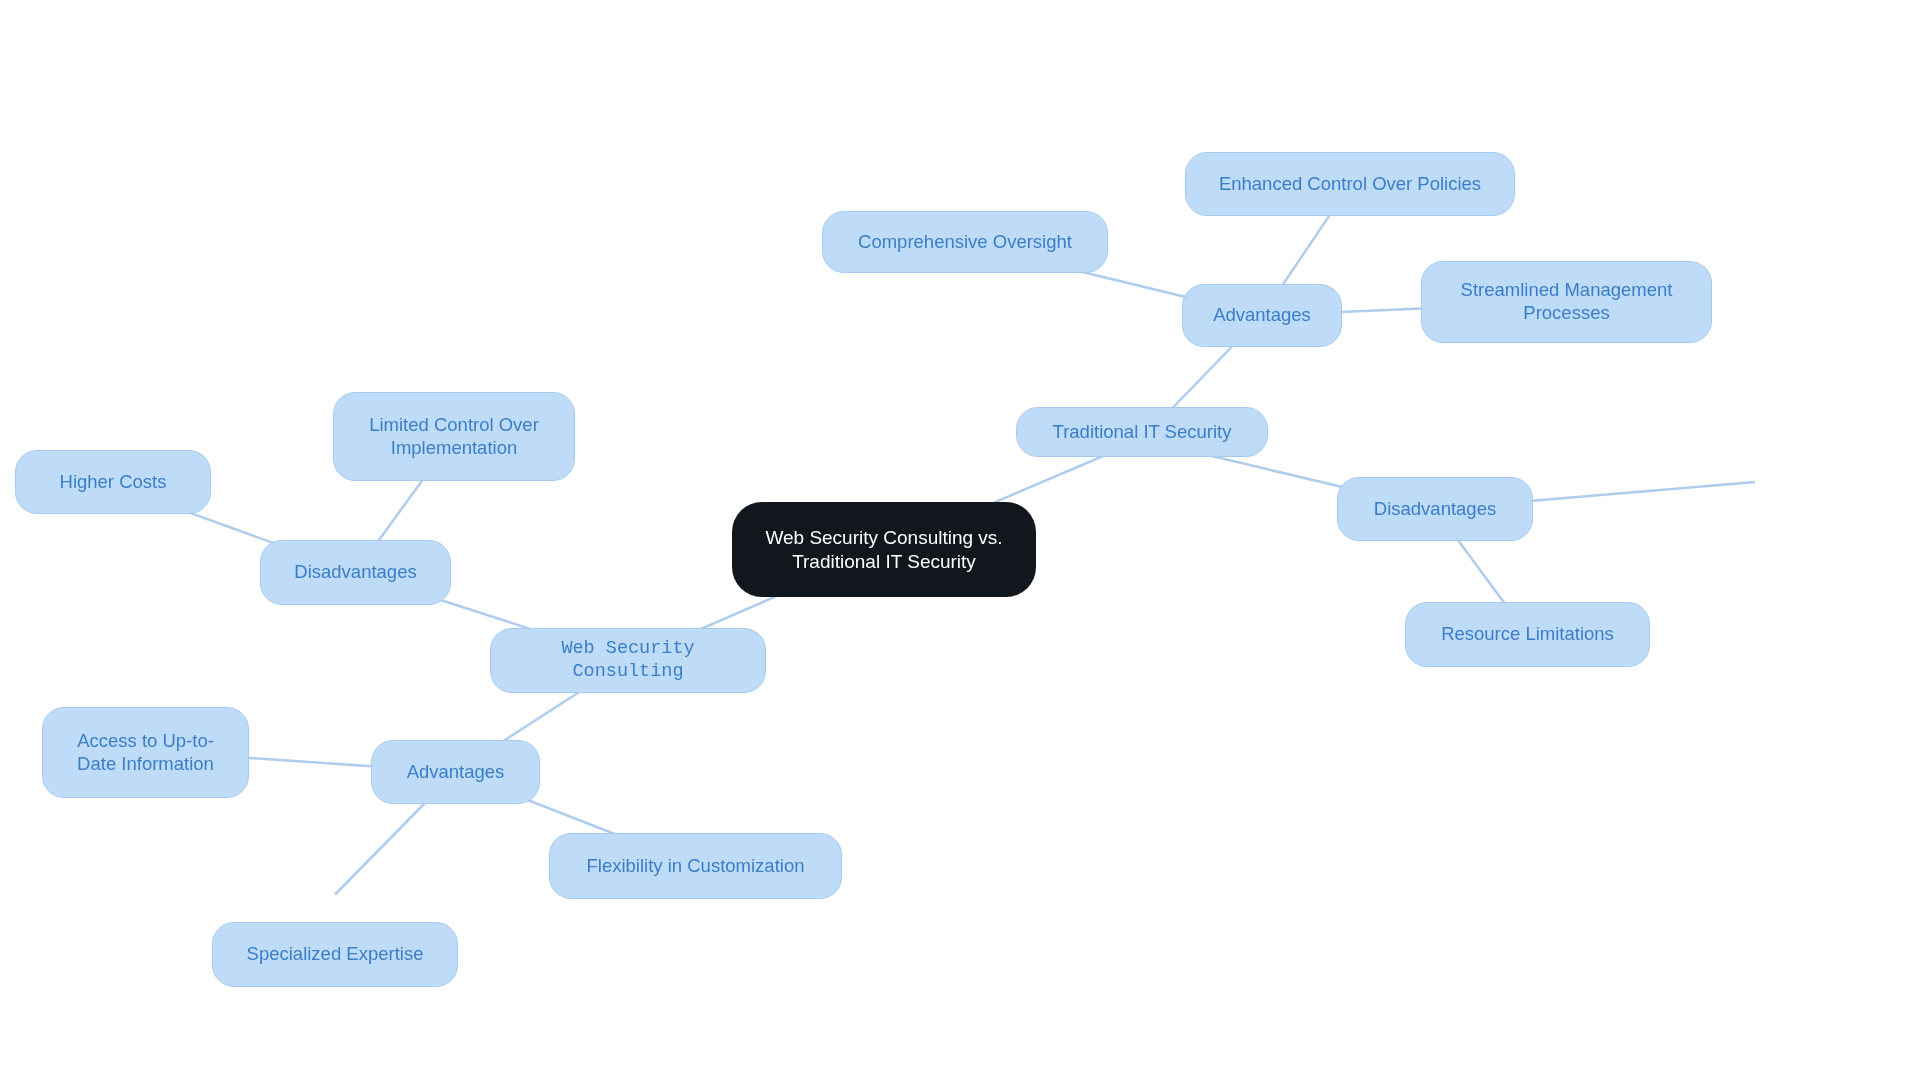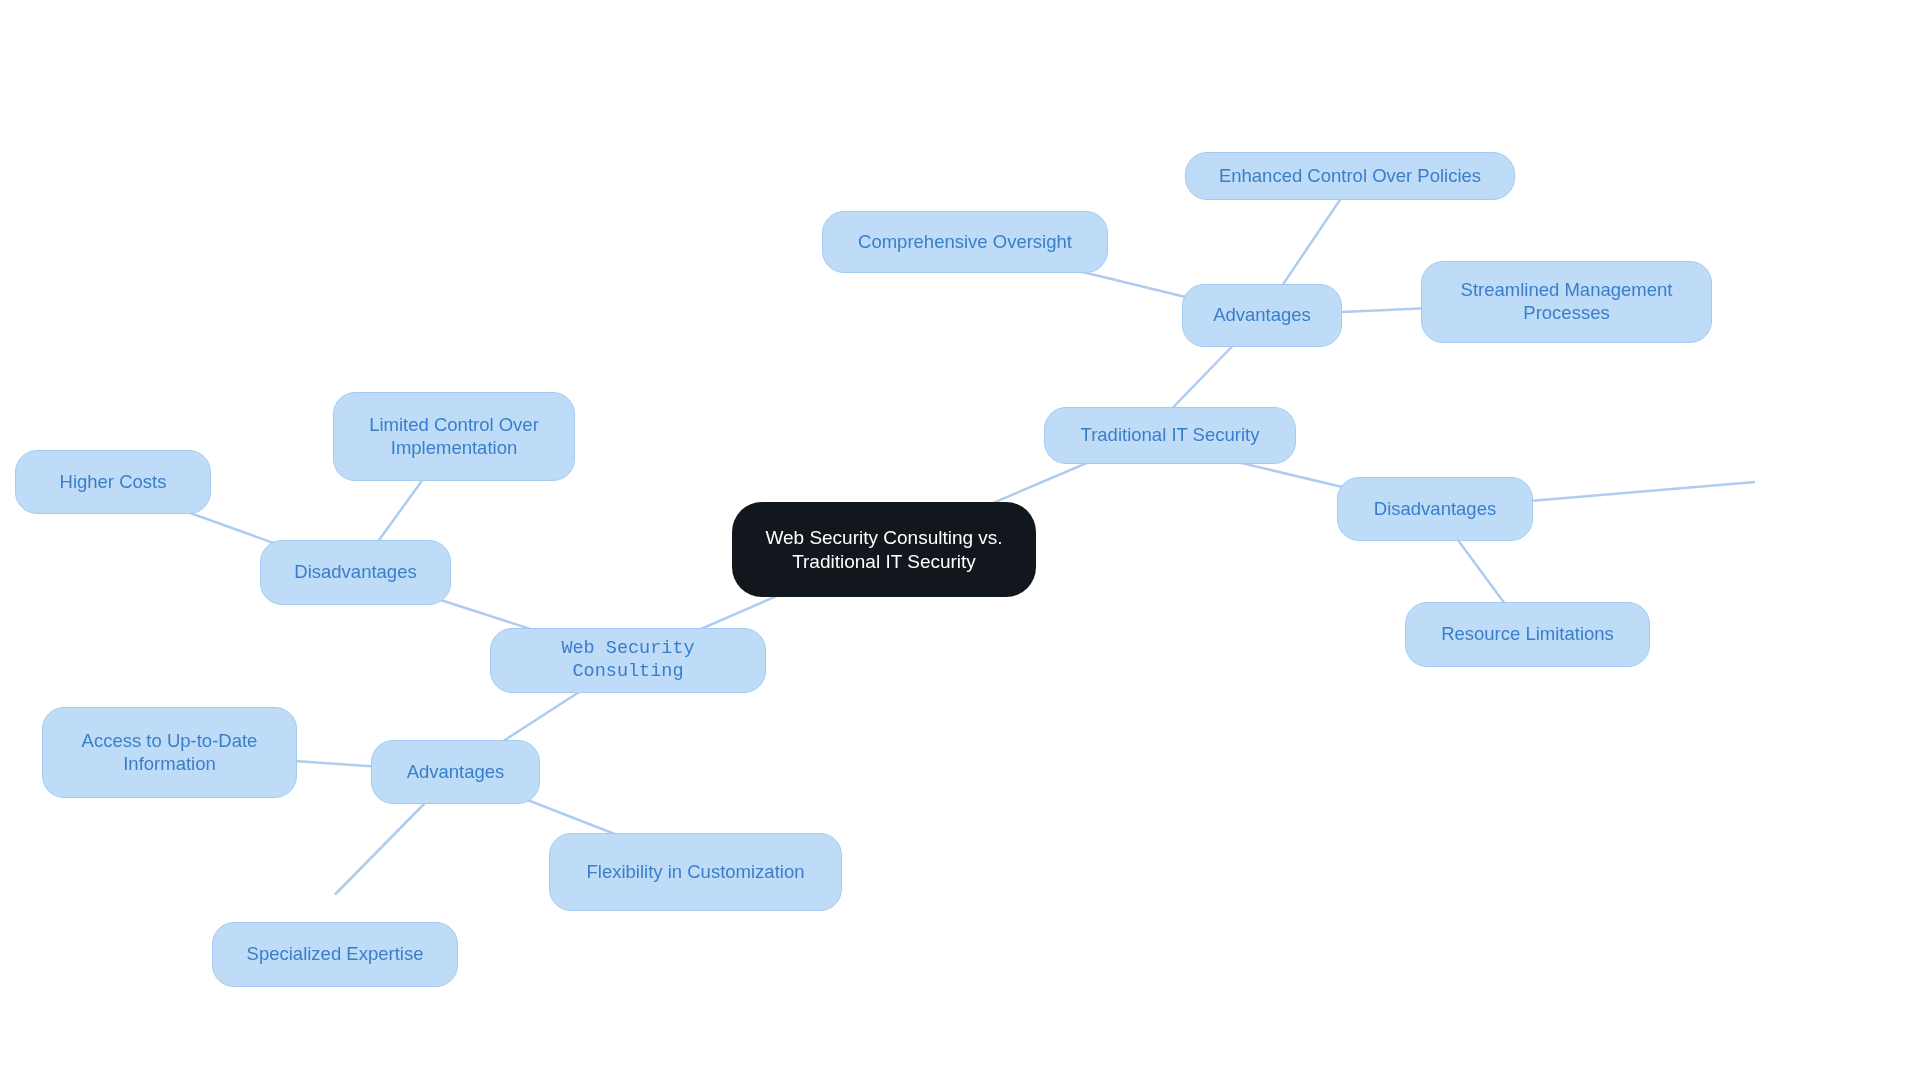--- a/index.html
+++ b/index.html
@@ -71,29 +71,29 @@
       <line x1="628" y1="660.5" x2="455.5" y2="772" stroke="#aecdee" stroke-width="2.5"></line>
       <line x1="455.5" y1="772" x2="169.5" y2="752.5" stroke="#aecdee" stroke-width="2.5"></line>
       <line x1="455.5" y1="772" x2="335" y2="894.5" stroke="#aecdee" stroke-width="2.5"></line>
       <line x1="455.5" y1="772" x2="695.5" y2="865.5" stroke="#aecdee" stroke-width="2.5"></line>
     </svg>
 
   <div class="node central" style="left:732px; top:502px; width:304px; height:95px;justify-content:center;">
     <span>Web Security Consulting vs. Traditional IT Security</span>
   </div>
 
-  <div class="node" style="left:1016px; top:407px; width:252px; height:57px;margin-left:28px;">
+  <div class="node" style="left:1016px; top:407px; width:252px; height:50px;">
     <span>Traditional IT Security</span>
   </div>
 
   <div class="node" style="left:1182px; top:284px; width:160px; height:63px;">
     <span>Advantages</span>
   </div>
 
-  <div class="node" style="left:1185px; top:152px; width:330px; height:48px;">
+  <div class="node" style="left:1185px; top:152px; width:330px; height:64px;">
     <span>Enhanced Control Over Policies</span>
   </div>
 
   <div class="node" style="left:822px; top:211px; width:286px; height:62px;">
     <span>Comprehensive Oversight</span>
   </div>
 
   <div class="node" style="left:1421px; top:261px; width:291px; height:82px;">
     <span>Streamlined Management Processes</span>
   </div>
@@ -120,25 +120,25 @@
   </div>
 
   <div class="node" style="left:15px; top:450px; width:196px; height:64px;">
     <span>Higher Costs</span>
   </div>
 
   <div class="node" style="left:371px; top:740px; width:169px; height:64px;">
     <span>Advantages</span>
   </div>
 
-  <div class="node" style="left:42px; top:707px; width:255px; height:91px;">
+  <div class="node" style="left:42px; top:707px; width:207px; height:91px;">
     <span>Access to Up-to-Date Information</span>
   </div>
 
   <div class="node" style="left:212px; top:892px; width:246px; height:65px;margin-top:30px;">
     <span>Specialized Expertise</span>
   </div>
 
-  <div class="node" style="left:549px; top:833px; width:293px; height:78px;">
+  <div class="node" style="left:549px; top:833px; width:293px; height:66px;">
     <span>Flexibility in Customization</span>
   </div>
 
 </div>
 
 </body></html>

